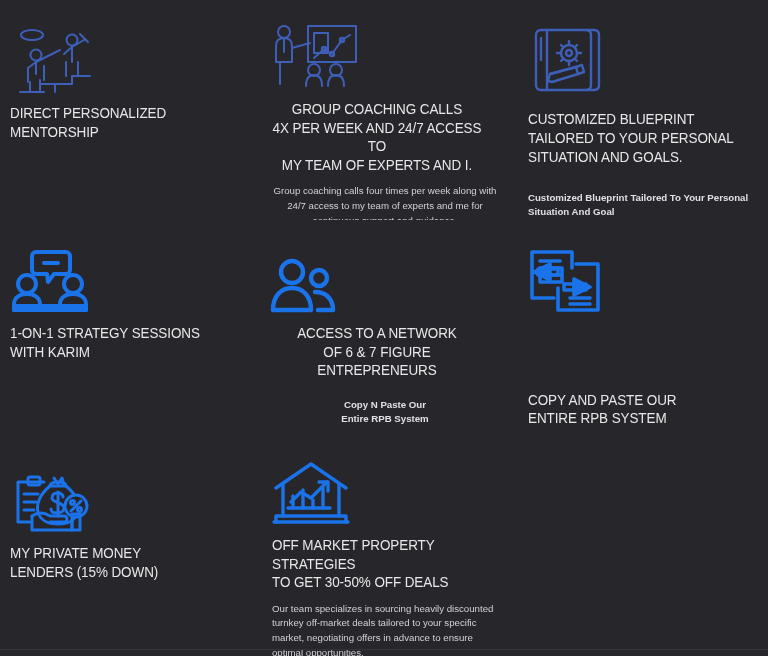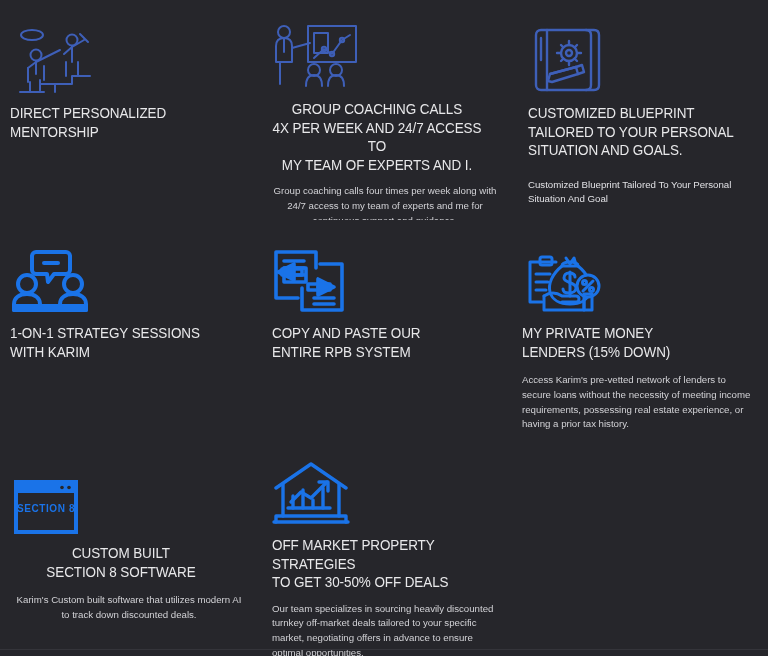--- a/index.html
+++ b/index.html
@@ -23,21 +23,21 @@
   }
   .feature-card {
     position: relative;
     box-sizing: border-box;
     padding: 0 12px 0 10px;
     display: flex;
     flex-direction: column;
     overflow: hidden;
   }
   .feature-card.col2 { padding-left: 14px; text-align: center; }
-  .feature-card.col3 { padding-left: 16px; }
+  .feature-card.col3 { padding-left: 16px; justify-content: space-between; }
 
   .icon-wrap {
     height: 72px;
     display: flex;
     align-items: flex-end;
     margin-top: 22px;
     margin-bottom: 10px;
   }
   .icon-wrap svg {
     display: block;
@@ -60,21 +60,21 @@
 
   .card-body {
     font-size: 9.7px;
     line-height: 1.52;
     color: #d2d2d6;
     margin: 0;
     max-width: 232px;
     letter-spacing: -0.02px;
   }
   .card-body.narrow { max-width: 210px; }
-  .card-body.bold { font-weight: 400; color: #e0e0e4; margin-top: 8px; }
+  .card-body.bold { font-weight: 700; color: #e0e0e4; margin-top: 8px; }
 
   .bottom-rule {
     position: absolute;
     left: 0;
     top: 649px;
     width: 768px;
     height: 1px;
     background: #34343a;
   }
 </style>
@@ -158,20 +158,35 @@
         <path d="M4 62 L4 56 C4 50 9 46 17 46 C25 46 30 50 30 56 L30 58"></path>
         <path d="M76 62 L76 56 C76 50 71 46 63 46 C55 46 50 50 50 56 L50 58"></path>
         <path d="M6 58 L74 58"></path>
         <path d="M4 62 L76 62"></path>
       </svg>
     </div>
     <h3 class="card-title">1-ON-1 STRATEGY SESSIONS
 WITH KARIM</h3>
   </div>
 
+  <div class="feature-card col2">
+    <div class="icon-wrap">
+      <svg width="70" height="56" viewBox="0 0 70 56" fill="none" stroke="#1a73e8" stroke-width="4.5" stroke-linecap="round" stroke-linejoin="round">
+        <circle cx="22" cy="14" r="11"></circle>
+        <path d="M3 52 C3 38 11 30 22 30 C33 30 41 38 41 52 Z"></path>
+        <circle cx="49" cy="20" r="8"></circle>
+        <path d="M45 34 C56 34 63 41 63 52 L48 52"></path>
+      </svg>
+    </div>
+    <h3 class="card-title tight">ACCESS TO A NETWORK
+OF 6 &amp; 7 FIGURE
+ENTREPRENEURS</h3>
+    <p class="card-body bold" style="white-space:pre-line">Copy N Paste Our
+Entire RPB System</p>
+  </div>
 
   <div class="feature-card col3">
     <div class="icon-wrap">
       <svg width="78" height="66" viewBox="0 0 78 66" fill="none" stroke="#1a73e8" stroke-width="3.6" stroke-linecap="round" stroke-linejoin="round">
         <path d="M4 4 L44 4 L44 20 M4 4 L4 50 L26 50"></path>
         <path d="M12 13 L32 13 M12 20 L32 20"></path>
         <path d="M30 62 L70 62 L70 16 L48 16 M30 62 L30 40"></path>
         <path d="M42 50 L62 50 M42 56 L62 56"></path>
         <path d="M34 27 L12 27 M34 27 L34 20 L12 20 L12 34 L34 34 L34 27"></path>
         <path d="M30 27 L10 27 L10 21 L30 21 Z"></path>
@@ -201,37 +216,22 @@
         <path d="M61 39 L71 29"></path>
         <circle cx="62.5" cy="30.5" r="2"></circle>
         <circle cx="69.5" cy="37.5" r="2"></circle>
         <path d="M22 44 C28 40 34 40 40 44 L54 44 C58 44 58 50 54 50 L40 50"></path>
         <path d="M22 44 L22 58 L62 58 L62 48"></path>
         <rect x="62" y="42" width="8" height="16"></rect>
       </svg>
     </div>
     <h3 class="card-title">MY PRIVATE MONEY
 LENDERS (15% DOWN)</h3>
-    <p class="card-body">Access Karim's pre-vetted network of lenders to secure loans without the necessity of meeting income requirements, possessing real estate experience, or having a prior tax history.</p>
-  </div>
-
-  <div class="feature-card col2">
-    <div class="icon-wrap">
-      <svg width="64" height="54" viewBox="0 0 64 54" fill="none">
-        <rect x="2" y="2" width="60" height="50" fill="none" stroke="#1a73e8" stroke-width="4"></rect>
-        <rect x="2" y="2" width="60" height="11" fill="#1a73e8"></rect>
-        <circle cx="48" cy="7.5" r="1.8" fill="#26262b"></circle>
-        <circle cx="55" cy="7.5" r="1.8" fill="#26262b"></circle>
-        <text x="32" y="32" text-anchor="middle" fill="#1a73e8" font-family="'Liberation Sans', sans-serif" font-size="10" font-weight="700" letter-spacing="0.6">SECTION 8</text>
-      </svg>
-    </div>
-    <h3 class="card-title">CUSTOM BUILT
-SECTION 8 SOFTWARE</h3>
-    <p class="card-body">Karim's Custom built software that utilizes modern AI to track down discounted deals.</p>
-  </div>
+  </div>
+
 
   <div class="feature-card col3">
     <div class="icon-wrap">
       <svg width="78" height="64" viewBox="0 0 78 64" fill="none" stroke="#1a73e8" stroke-width="3.4" stroke-linecap="round" stroke-linejoin="round">
         <path d="M4 26 L39 2 L74 26"></path>
         <path d="M11 22 L11 54 M67 22 L67 54"></path>
         <path d="M4 54 L74 54 M4 54 L4 60 M74 54 L74 60"></path>
         <path d="M2 60 L76 60"></path>
         <path d="M21 46 L21 34 M31 46 L31 28 M41 46 L41 38 M51 46 L51 26"></path>
         <path d="M19 40 L29 30 L39 36 L55 20"></path>

